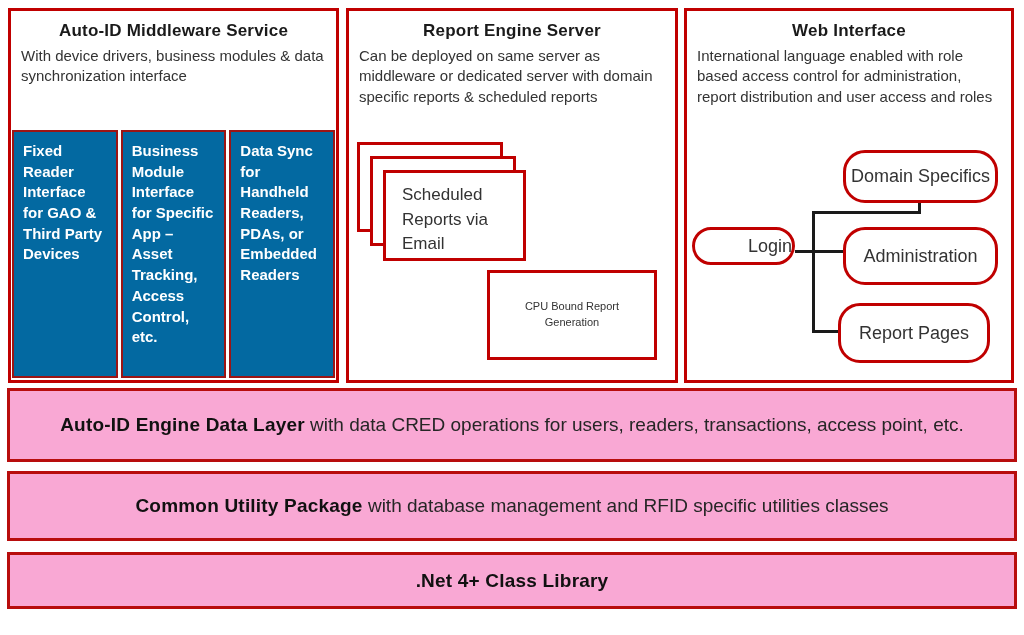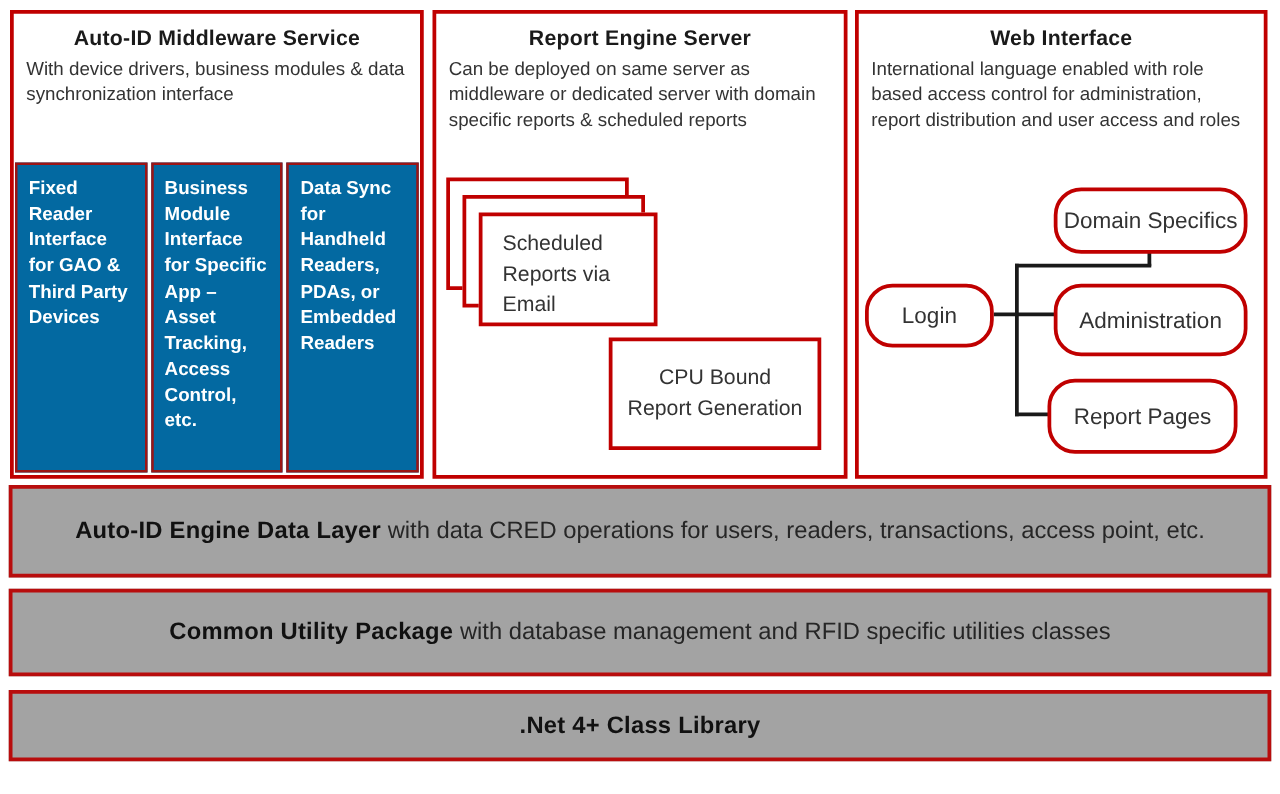--- a/index.html
+++ b/index.html
@@ -62,49 +62,49 @@
   }
   .card-back  { left: 8px;  top: 131px; width: 146px; height: 90px; }
   .card-mid   { left: 21px; top: 145px; width: 146px; height: 90px; }
   .card-front {
     left: 34px; top: 159px; width: 143px; height: 91px;
     font-size: 17px; line-height: 1.45; color: #333333;
     padding: 10px 8px 0 16px;
   }
   .card-cpu {
     left: 138px; top: 259px; width: 170px; height: 90px;
-    font-size: 17px; line-height: 1.45; color: #333333;
+    font-size: 11px; line-height: 1.45; color: #333333;
     display: flex; align-items: center; justify-content: center;
     text-align: center; padding: 4px 10px;
   }
   
   .node {
     position: absolute;
     background: #ffffff;
     border: 3px solid #c00000;
     border-radius: 22px;
     display: flex; align-items: center; justify-content: center;
     font-size: 18px; color: #333333;
     z-index: 2;
   }
-  #node-login   { left: 5px;   top: 216px; width: 103px; height: 51px; }
+  #node-login   { left: 5px;   top: 216px; width: 103px; height: 38px; justify-content: flex-end; }
   #node-domain  { left: 156px; top: 139px; width: 155px; height: 53px; }
   #node-admin   { left: 156px; top: 216px; width: 155px; height: 58px; }
   #node-reports { left: 151px; top: 292px; width: 152px; height: 60px; }
   .conn { position: absolute; background: #1a1a1a; z-index: 1; }
   #conn-trunk   { left: 125px; top: 200px; width: 3px;   height: 122px; }
   #conn-top-h   { left: 125px; top: 200px; width: 109px; height: 3px; }
   #conn-top-v   { left: 231px; top: 190px; width: 3px;   height: 12px; }
   #conn-mid-h   { left: 108px; top: 239px; width: 50px;  height: 3px; }
   #conn-bot-h   { left: 125px; top: 319px; width: 28px;  height: 3px; }
   
   .bar {
     position: absolute;
     left: 7px; width: 1010px;
-    background: #a3a3a3;
+    background: #f9a8d4;
     border: 3px solid #b80d0d;
     display: flex; align-items: center; justify-content: center;
     text-align: center;
     font-size: 19px;
     color: #262626;
     padding: 0 16px;
   }
   #bar-data    { top: 388px; height: 74px; }
   #bar-utility { top: 471px; height: 70px; }
   #bar-net     { top: 552px; height: 57px; }

